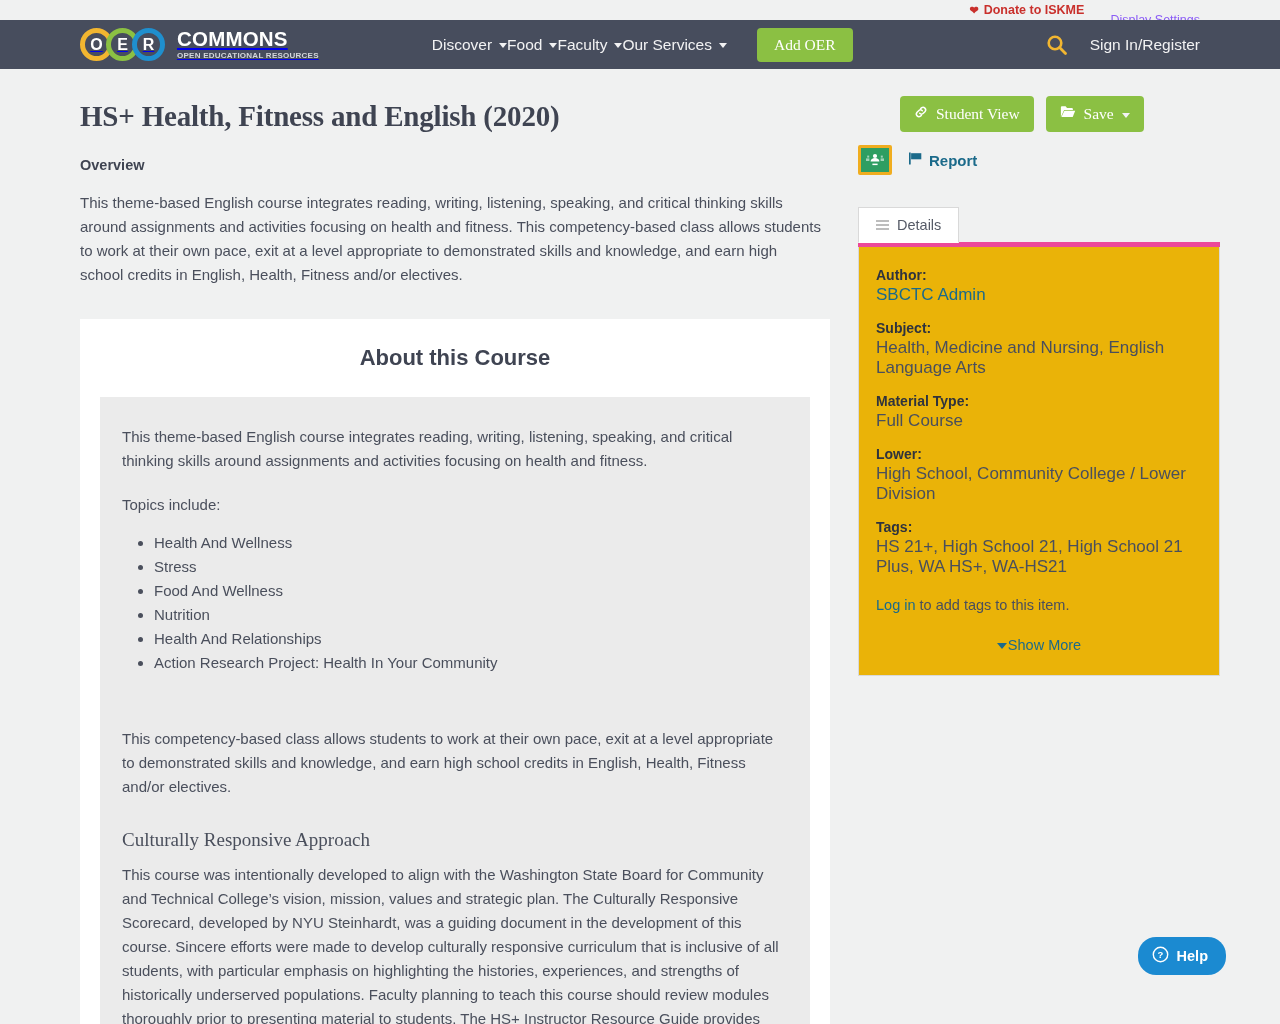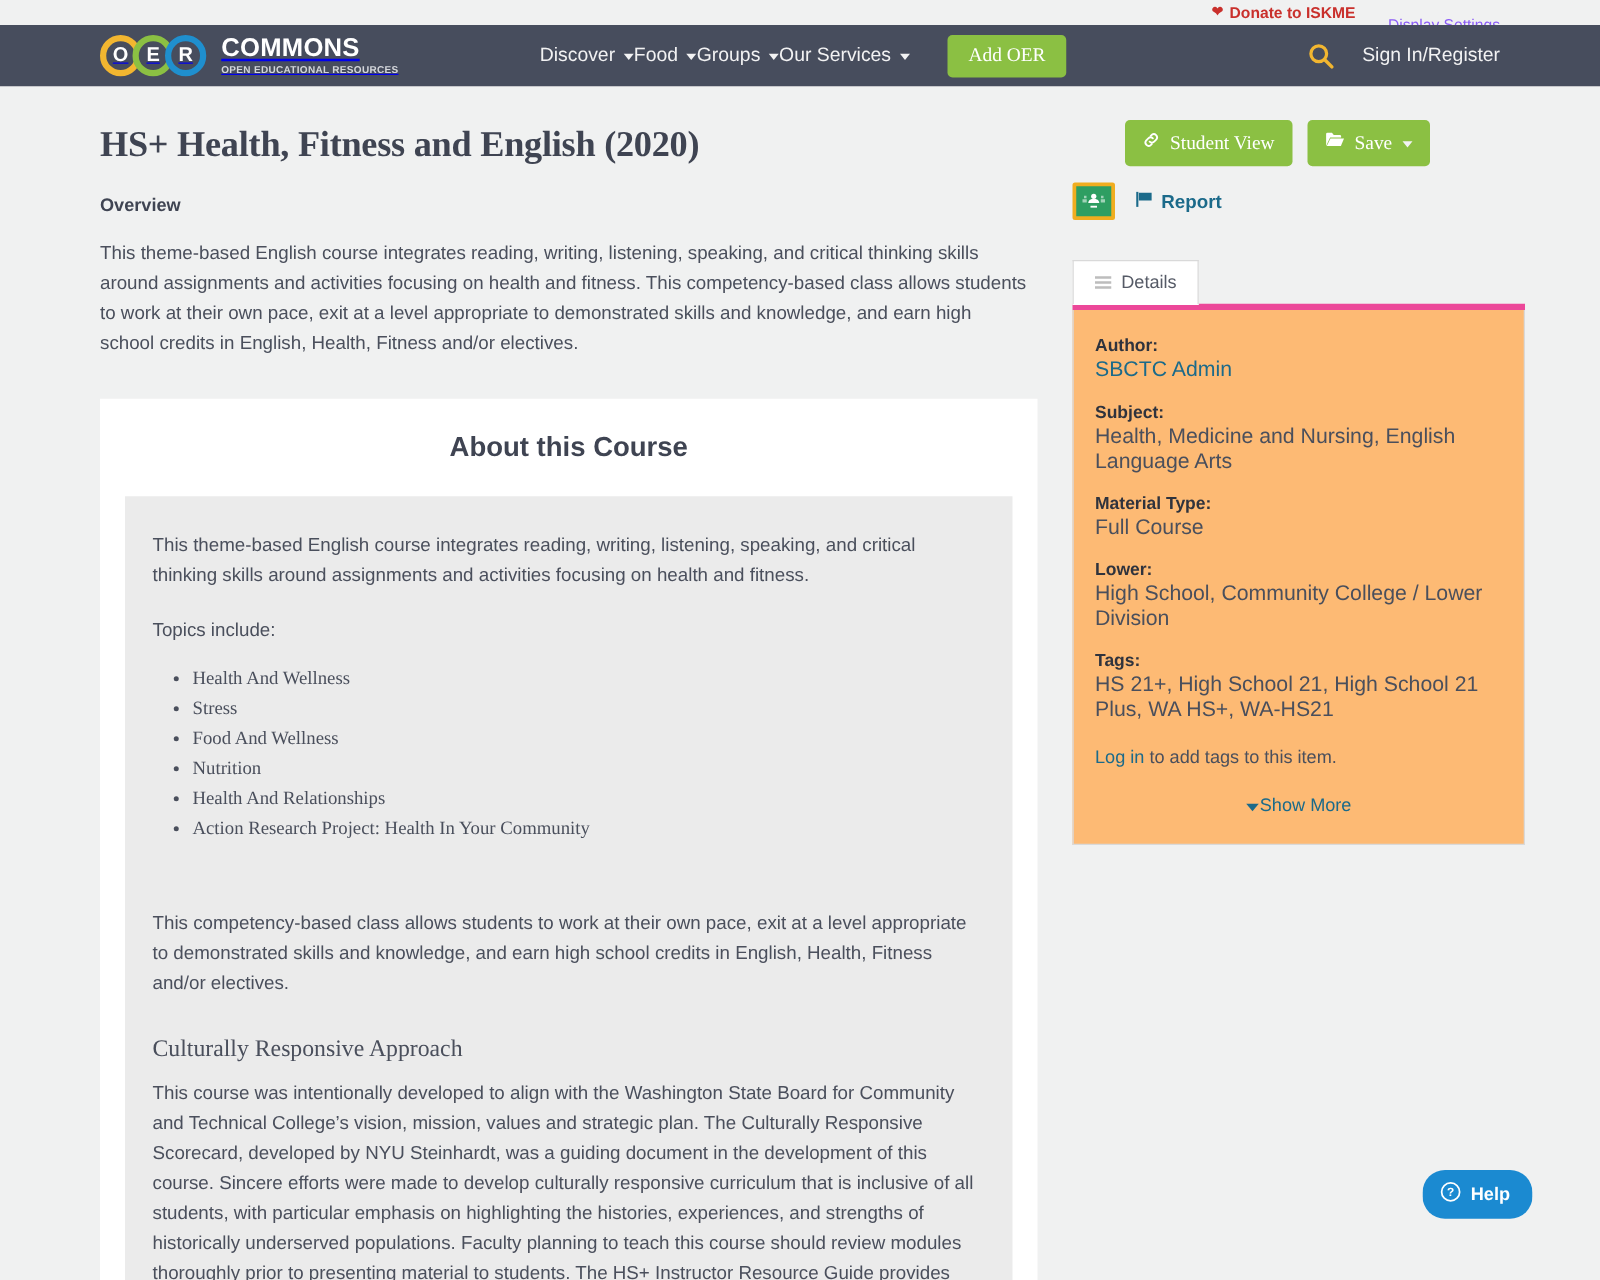--- a/index.html
+++ b/index.html
@@ -200,21 +200,20 @@
   .course-inner p {
     font-size: 15px;
     line-height: 24px;
     color: #4a4f5c;
     margin-bottom: 20px;
   }
   .course-inner p.tight { margin-bottom: 14px; }
   .course-inner ul {
     margin: 0 0 30px 18px;
     padding-left: 14px;
-    font-family: Liberation Serif, serif;
   }
   .course-inner li {
     font-size: 15px;
     line-height: 24px;
     color: #4a4f5c;
   }
   .sub-heading {
     font-family: "Liberation Serif", serif;
     font-size: 19px;
     font-weight: normal;
@@ -287,21 +286,21 @@
     display: flex;
     align-items: center;
     gap: 8px;
     cursor: pointer;
   }
   .list-icon { display: flex; flex-direction: column; gap: 2px; }
   .list-icon span {
     display: block; width: 13px; height: 2px; background: #bdbdbd;
   }
   .details-body {
-    background: #fdba74;
+    background: #eab308;
     border: 1px solid #d9d9d9;
     border-top: none;
     padding: 18px 17px 22px 17px;
   }
   .detail-group { margin-bottom: 13px; }
   .detail-label {
     font-weight: bold;
     font-size: 14px;
     color: #2f333d;
     line-height: 20px;
@@ -389,21 +388,21 @@
   <nav class="main-nav">
     <a class="nav-item" href="#">
       <span>Discover</span>
       <i class="caret-down"></i>
     </a>
     <a class="nav-item" href="#">
       <span>Food</span>
       <i class="caret-down"></i>
     </a>
     <a class="nav-item" href="#">
-      <span>Groups</span>
+      <span>Faculty</span>
       <i class="caret-down"></i>
     </a>
     <a class="nav-item" href="#">
       <span>Our Services</span>
       <i class="caret-down"></i>
     </a>
     <button class="add-oer-btn">Add OER</button>
   </nav>
 
   <div class="header-right">

